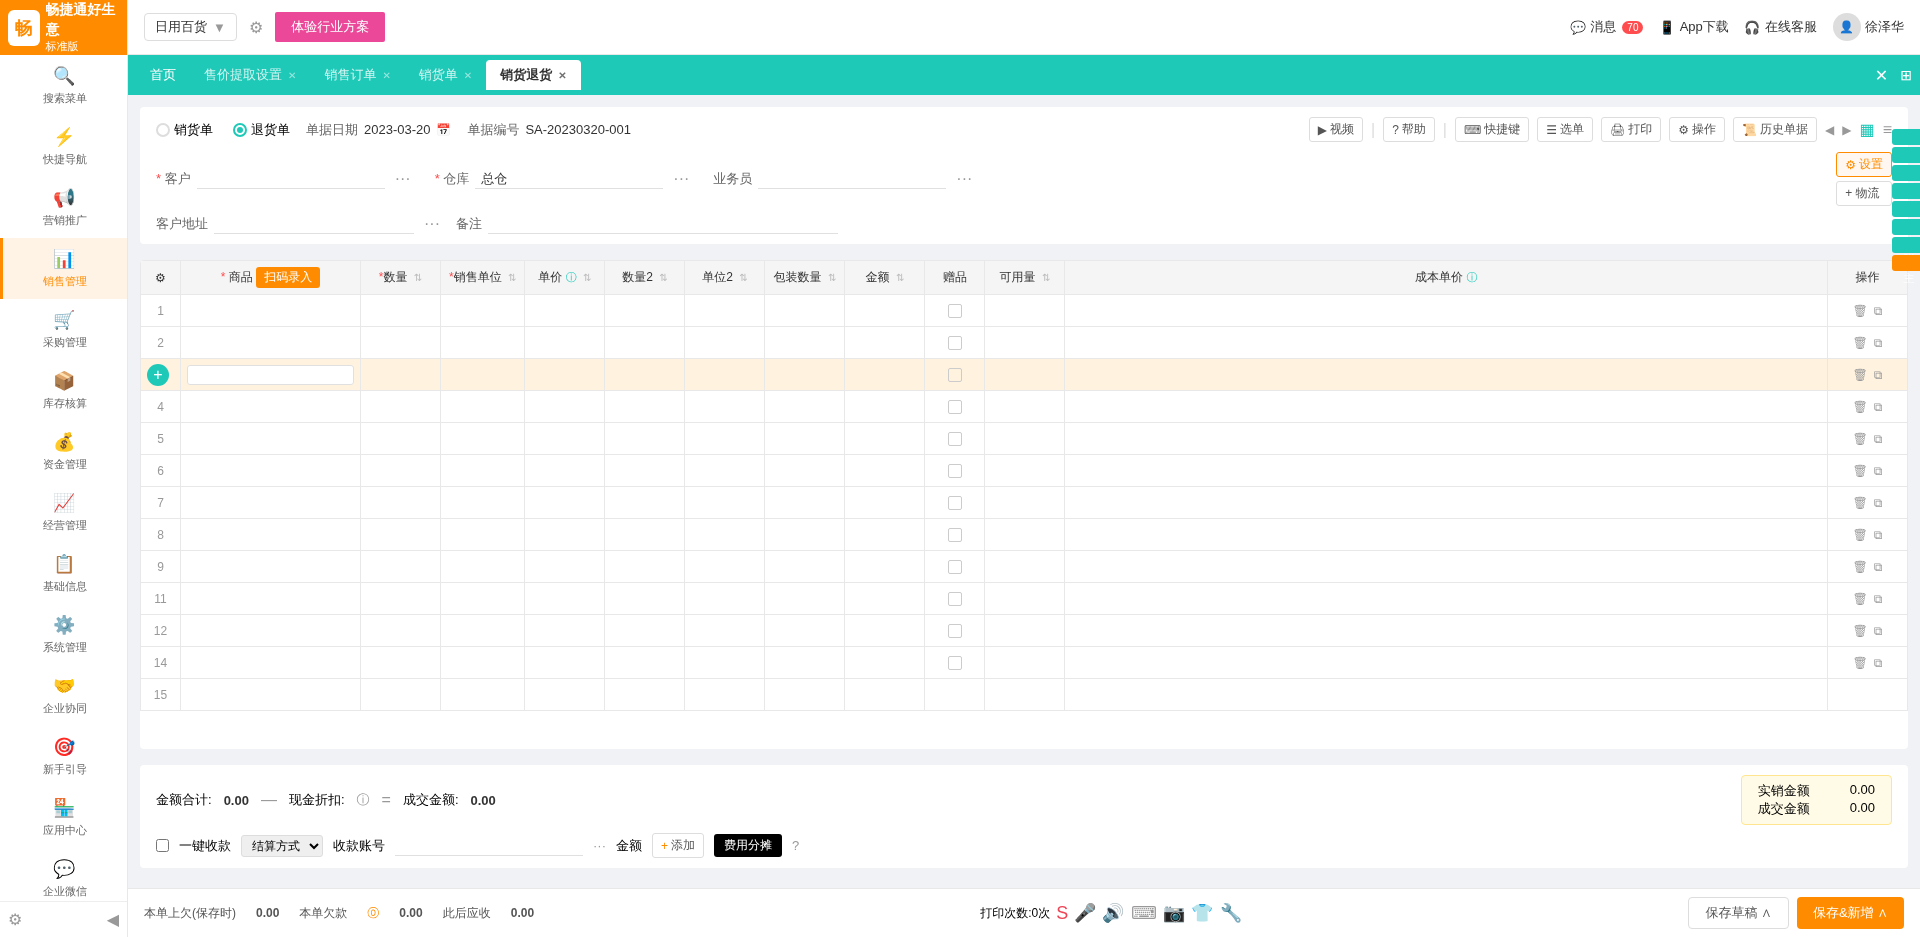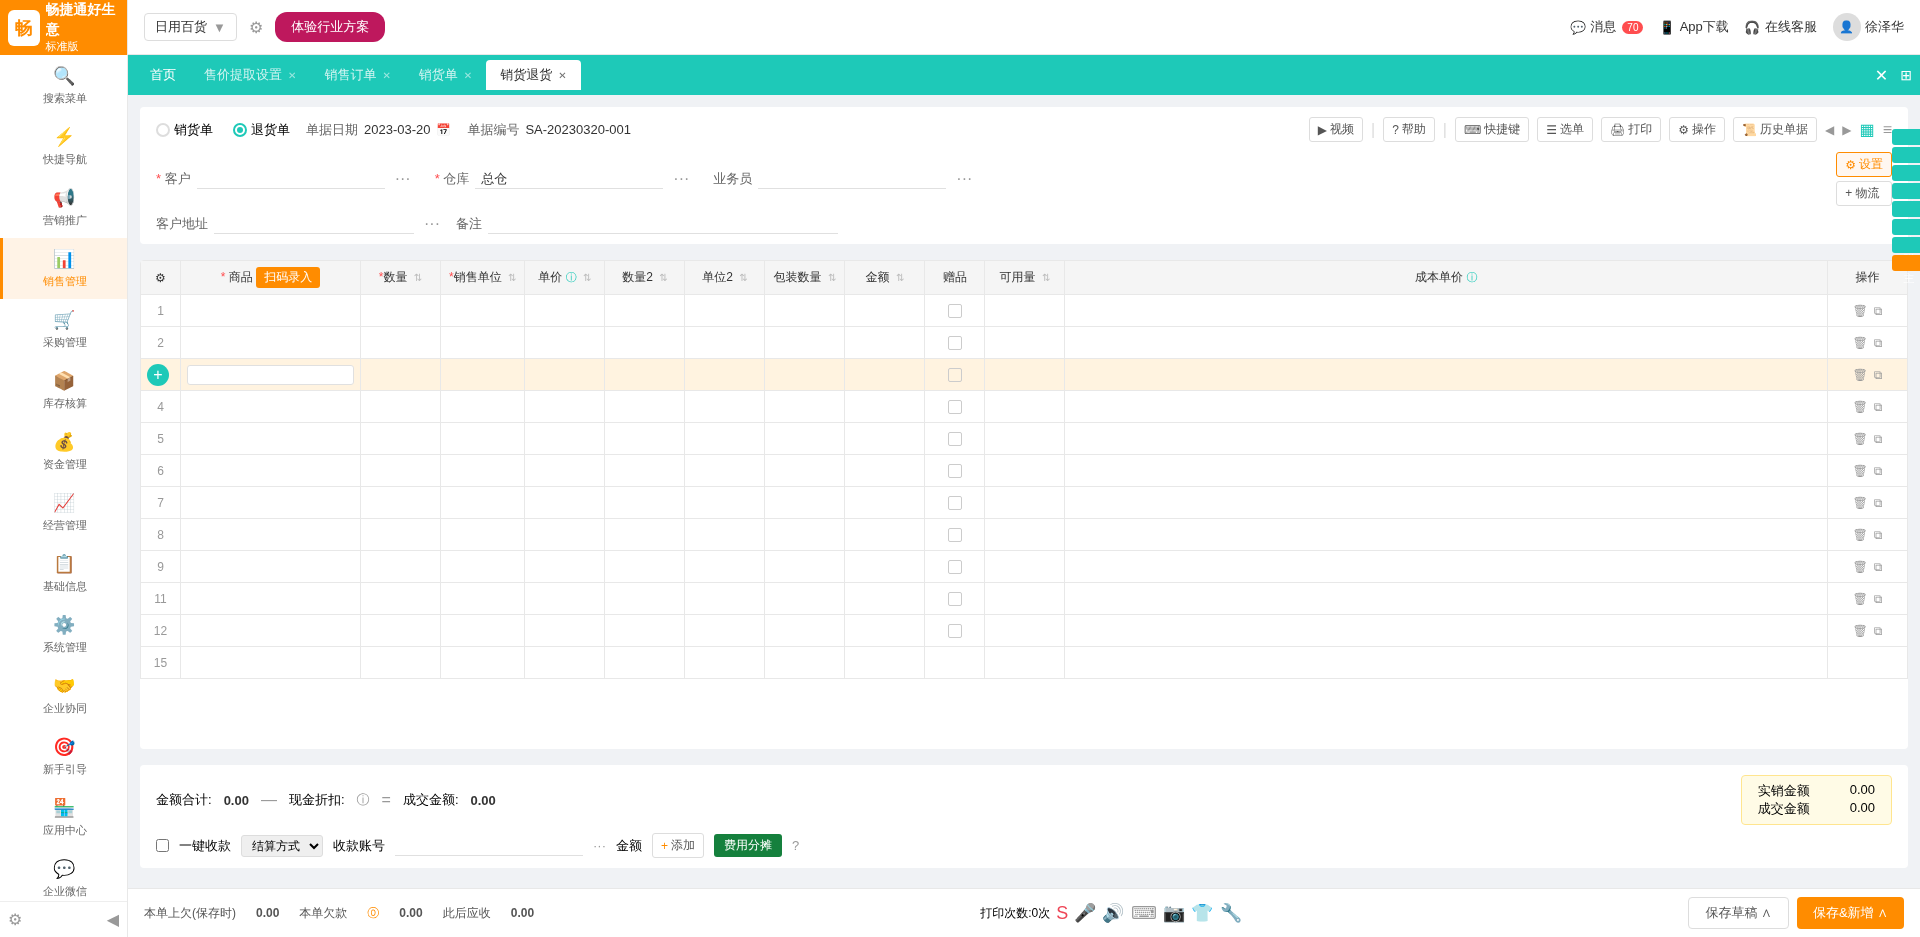--- a/index.html
+++ b/index.html
@@ -20,30 +20,30 @@
 
     
     .main { flex: 1; display: flex; flex-direction: column; overflow: hidden; }
 
     
     .topbar { background: #fff; height: 55px; display: flex; align-items: center; justify-content: space-between; padding: 0 16px; border-bottom: 1px solid #e8e8e8; flex-shrink: 0; }
     .topbar-left { display: flex; align-items: center; gap: 12px; }
     .topbar-select { display: flex; align-items: center; gap: 6px; font-size: 13px; color: #333; border: 1px solid #ddd; border-radius: 4px; padding: 4px 10px; cursor: pointer; }
     .topbar-select .arrow { color: #999; }
     .topbar-gear { color: #999; font-size: 16px; cursor: pointer; }
-    .topbar-btn { background: #be185d; color: #fff; border: none; border-radius: 12px; padding: 6px 16px; font-size: 13px; cursor: pointer; }
+    .topbar-btn { background: #ec4899; color: #fff; border: none; border-radius: 2px; padding: 6px 16px; font-size: 13px; cursor: pointer; }
     .topbar-right { display: flex; align-items: center; gap: 16px; font-size: 13px; color: #333; }
     .topbar-right-item { display: flex; align-items: center; gap: 4px; cursor: pointer; }
     .badge { background: #ff4d4f; color: #fff; border-radius: 10px; font-size: 10px; padding: 1px 5px; margin-left: 2px; }
     .avatar { width: 28px; height: 28px; border-radius: 50%; background: #ddd; display: flex; align-items: center; justify-content: center; font-size: 12px; }
 
     
     .tabbar { background: #1ec9b8; display: flex; align-items: center; padding: 0 8px; height: 40px; flex-shrink: 0; }
     .tab { display: flex; align-items: center; gap: 6px; padding: 6px 14px; color: rgba(255,255,255,0.8); cursor: pointer; font-size: 13px; border-radius: 4px 4px 0 0; }
-    .tab.active { background: #fff; color: #333; border-radius: 4px 4px 0 0; }
+    .tab.active { background: #fff; color: #333; border-radius: 4px 4px 0 0; font-weight: bold; }
     .tab .close { font-size: 10px; color: inherit; opacity: 0.7; cursor: pointer; }
     .tab.home { color: #fff; }
     .tabbar-close { margin-left: auto; color: #fff; font-size: 16px; cursor: pointer; }
     .tabbar-max { color: #fff; font-size: 14px; cursor: pointer; margin-left: 6px; }
 
     
     .content { flex: 1; background: #f0f2f5; overflow-y: auto; padding: 12px; display: flex; flex-direction: column; gap: 8px; }
 
     
     .radio-group { display: flex; gap: 20px; align-items: center; margin-bottom: 10px; font-size: 13px; }
@@ -66,21 +66,21 @@
     tbody td { border: 1px solid #e8e8e8; padding: 4px 6px; text-align: center; color: #333; height: 32px; }
     tbody tr.highlighted td { background: #fff3e0; }
     tbody tr.highlighted td:first-child { background: #fff3e0; }
     .row-num { color: #999; }
     .scan-btn { background: #ff8c00; color: #fff; border: none; border-radius: 3px; padding: 2px 8px; font-size: 12px; cursor: pointer; }
     .add-btn-circle { width: 22px; height: 22px; border-radius: 50%; background: #1ec9b8; color: #fff; border: none; cursor: pointer; font-size: 16px; display: flex; align-items: center; justify-content: center; line-height: 1; }
     .checkbox-cell { display: flex; justify-content: center; align-items: center; }
     .cb { width: 14px; height: 14px; border: 1px solid #ccc; border-radius: 2px; }
     .minus-icon { color: #999; font-size: 16px; }
     .equals-icon { color: #999; font-size: 16px; }
-    .fee-btn { background: #15803d; color: #fff; border: none; border-radius: 3px; padding: 3px 10px; font-size: 12px; cursor: pointer; }
+    .fee-btn { background: #000000; color: #fff; border: none; border-radius: 3px; padding: 3px 10px; font-size: 12px; cursor: pointer; }
 
     
     .footer-bar { background: #fff; border-top: 1px solid #e8e8e8; padding: 8px 16px; display: flex; align-items: center; justify-content: space-between; flex-shrink: 0; }
     .footer-left { display: flex; gap: 20px; font-size: 12px; color: #555; align-items: center; }
     .footer-center { display: flex; gap: 6px; align-items: center; }
     .footer-icon { font-size: 18px; color: #999; cursor: pointer; }
     .footer-right { display: flex; gap: 8px; }
     .btn-save-draft { background: #fff; border: 1px solid #ddd; border-radius: 4px; padding: 6px 16px; font-size: 13px; cursor: pointer; color: #555; }
     .btn-save-new { background: #ff8c00; color: #fff; border: none; border-radius: 4px; padding: 6px 16px; font-size: 13px; cursor: pointer; }
 
@@ -599,20 +599,39 @@
                 <td>
                   <div class="checkbox-cell">
                     <div class="cb"></div>
                   </div>
                 </td>
                 <td></td>
                 <td></td>
                 <td style="white-space: nowrap;"><span style="cursor: pointer; color: rgb(153, 153, 153); margin-right: 6px;">🗑</span><span style="cursor: pointer; color: rgb(153, 153, 153);">⧉</span></td>
               </tr>
               <tr>
+                <td class="row-num">14</td>
+                <td></td>
+                <td></td>
+                <td></td>
+                <td></td>
+                <td></td>
+                <td></td>
+                <td></td>
+                <td></td>
+                <td>
+                  <div class="checkbox-cell">
+                    <div class="cb"></div>
+                  </div>
+                </td>
+                <td></td>
+                <td></td>
+                <td style="white-space: nowrap;"><span style="cursor: pointer; color: rgb(153, 153, 153); margin-right: 6px;">🗑</span><span style="cursor: pointer; color: rgb(153, 153, 153);">⧉</span></td>
+              </tr>
+              <tr>
                 <td class="row-num">15</td>
                 <td></td>
                 <td></td>
                 <td></td>
                 <td></td>
                 <td></td>
                 <td></td>
                 <td></td>
                 <td></td>
                 <td></td>

